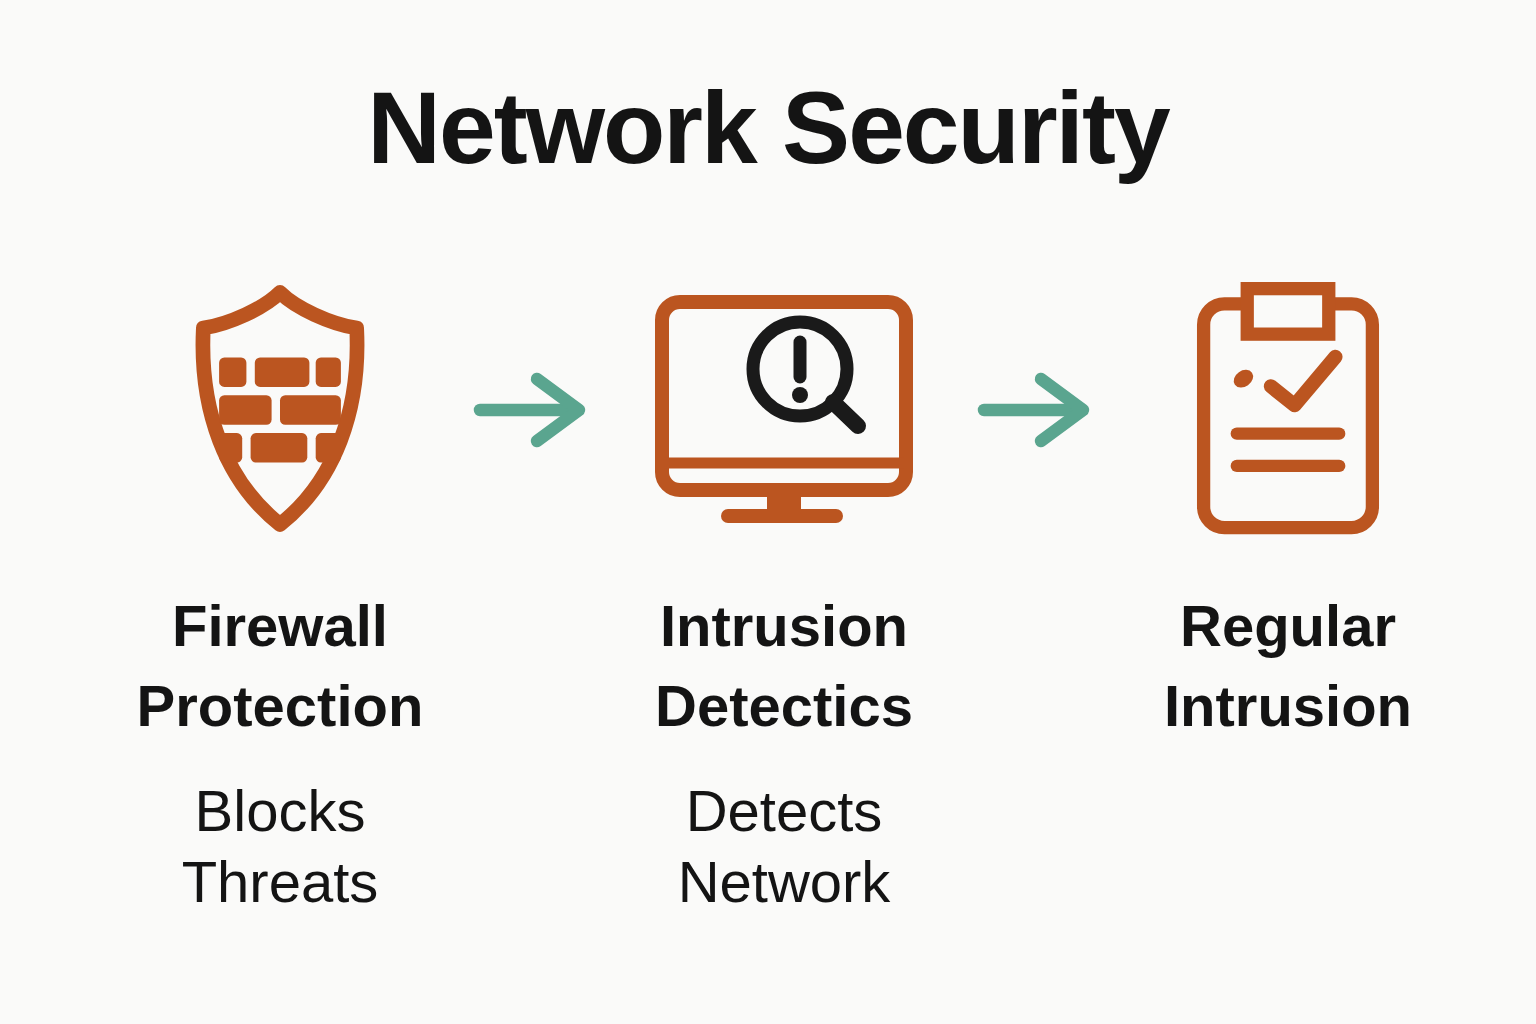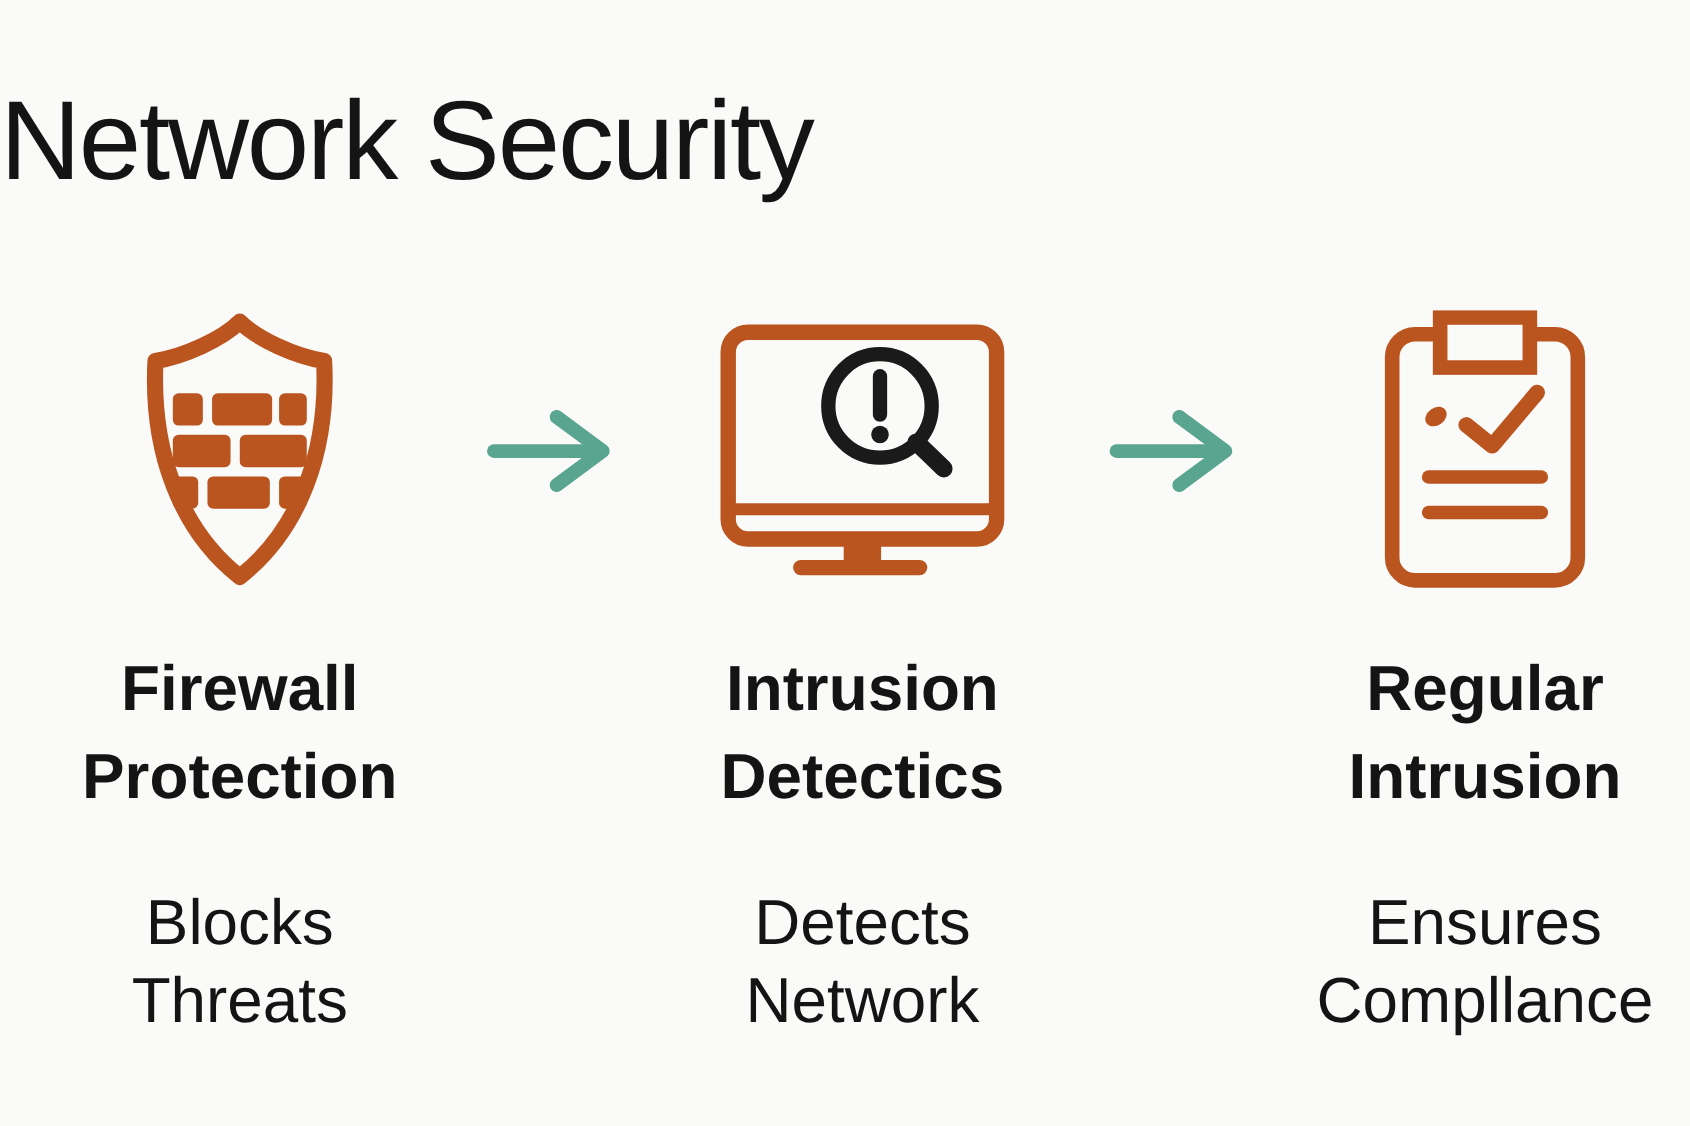--- a/index.html
+++ b/index.html
@@ -11,28 +11,29 @@
   html,body{margin:0;padding:0;}
   body{
     width:1536px;height:1024px;overflow:hidden;
     background:var(--background);
     color:var(--text);
     font-family:"Liberation Sans", sans-serif;
   }
   .canvas{width:1536px;height:1024px;position:relative;}
   h1.title{
     margin:72px 0 0;
+    text-align:center;
     font-size:102px;
     line-height:1.1;
-    font-weight:normal;
+    font-weight:bold;
     letter-spacing:-2px;
   }
   .row{
     display:flex;
-    justify-content:space-between;
+    justify-content:center;
     align-items:flex-start;
     margin-top:92px;
     padding-left:32px;
   }
   .column{
     width:372px;
     display:flex;
     flex-direction:column;
     align-items:center;
   }
@@ -51,21 +52,21 @@
   }
   .heading{
     margin-top:42px;
     font-weight:bold;
     font-size:58px;
     line-height:1.38;
     text-align:center;
   }
   .heading span{display:block;}
   .desc{
-    margin-top:58px;
+    margin-top:30px;
     font-size:58px;
     line-height:1.22;
     text-align:center;
   }
   .desc span{display:block;}
   svg{display:block;}
 </style>
 </head>
 <body>
 
@@ -154,20 +155,16 @@
           <g stroke="var(--icon-accent)" stroke-width="6.5" stroke-linecap="round">
             <line x1="23" y1="80" x2="77" y2="80"></line>
             <line x1="23" y1="97" x2="77" y2="97"></line>
           </g>
         </svg>
       </div>
       <div class="heading">
         <span>Regular</span>
         <span>Intrusion</span>
       </div>
-      <div class="desc">
-        <span>Ensures</span>
-        <span>Compllance</span>
-      </div>
     </div>
 
   </div>
 </div>
 
 </body></html>

